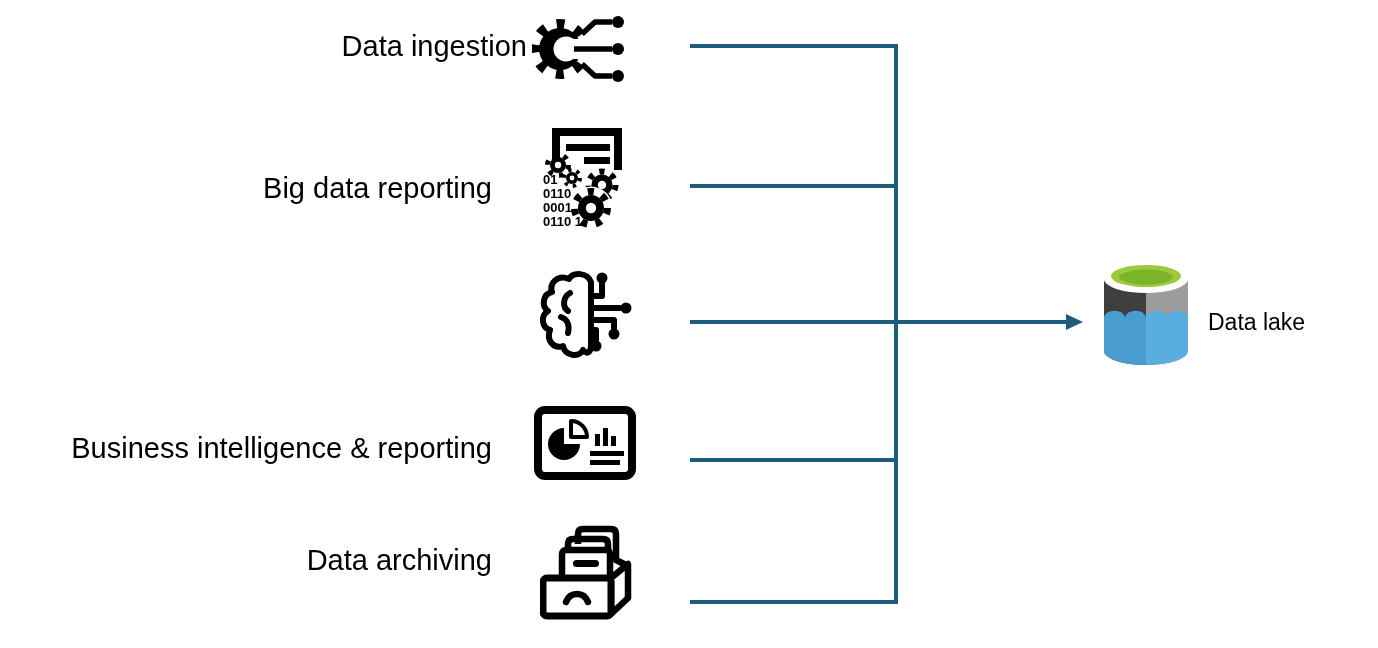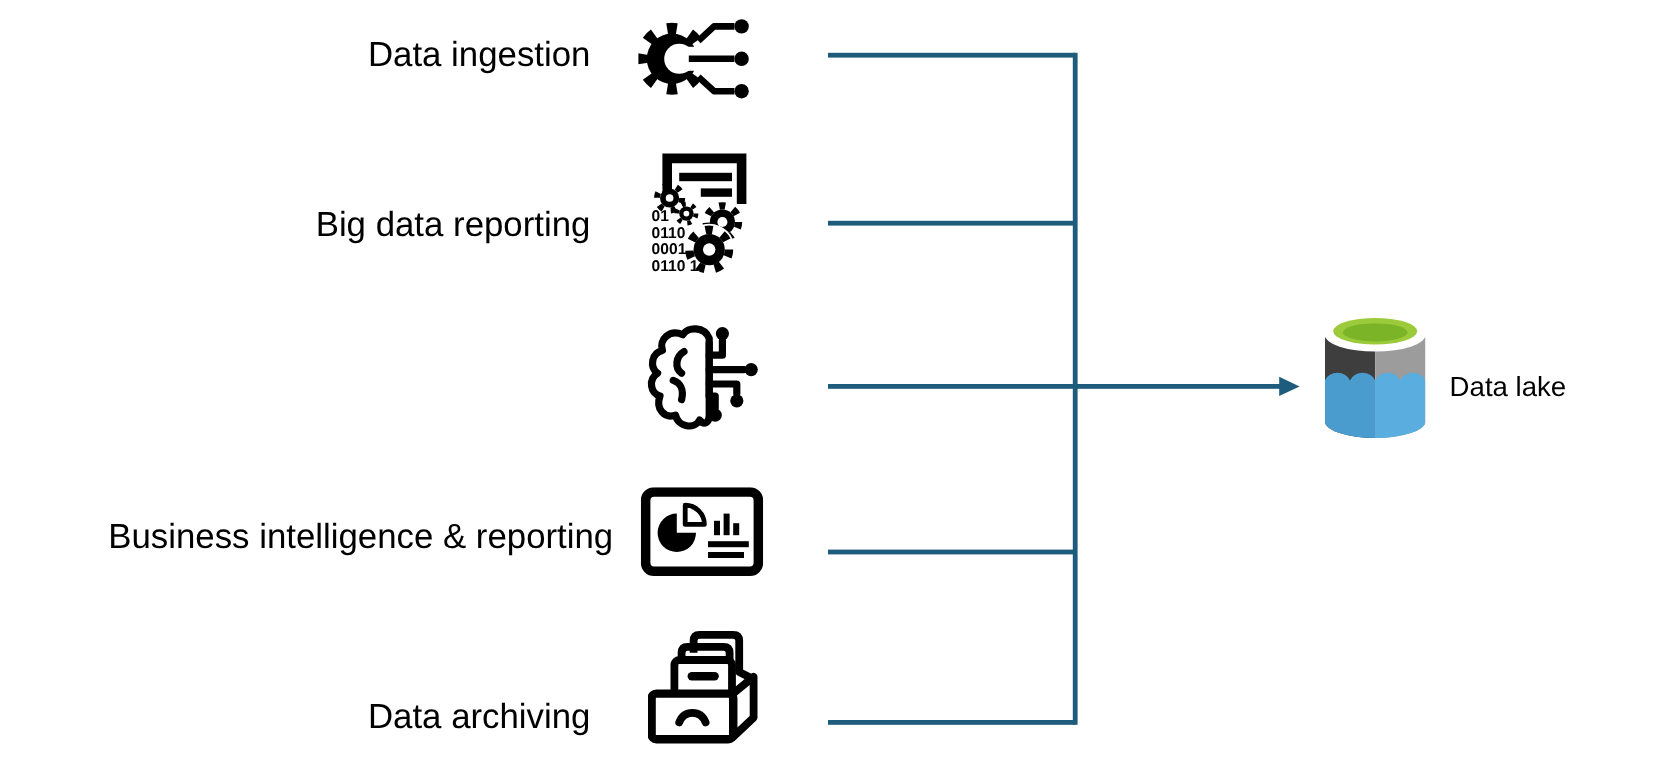--- a/index.html
+++ b/index.html
@@ -47,21 +47,21 @@
     font-size:23px;line-height:40px;
     white-space:nowrap;
     color:var(--ink);
   }
 </style>
 </head>
 <body>
 
 <div class="canvas">
 
-  <div class="row-label" style="top:26px;">Data ingestion</div>
+  <div class="row-label" style="top:26px;margin-left:35px;">Data ingestion</div>
   <div class="row-icon" style="left:532px;top:10px;width:106px;height:78px;">
     <svg viewBox="0 0 106 78" xmlns="http://www.w3.org/2000/svg">
       <circle cx="28" cy="39" r="25" fill="none" stroke="#000" stroke-width="10" stroke-dasharray="8 11.6" stroke-dashoffset="4"></circle>
       <circle cx="28" cy="39" r="21" fill="#000"></circle>
       <circle cx="34" cy="39" r="12.5" fill="#fff"></circle>
       <rect x="34" y="29" width="26" height="20" fill="#fff"></rect>
       <g fill="none" stroke="#000" stroke-width="5.5" stroke-linecap="butt" stroke-linejoin="round">
         <path d="M42,39 H80"></path>
         <path d="M50,24 L63,12 H80"></path>
         <path d="M50,54 L63,66 H80"></path>
@@ -127,37 +127,37 @@
       </g>
       <g fill="#000">
         <circle cx="66" cy="12" r="5.5"></circle>
         <circle cx="90" cy="42" r="5.5"></circle>
         <circle cx="78" cy="68" r="5.5"></circle>
         <circle cx="60" cy="80" r="5.5"></circle>
       </g>
     </svg>
   </div>
 
-  <div class="row-label" style="top:428px;padding-left:19px;">Business intelligence &amp; reporting</div>
+  <div class="row-label" style="top:428px;">Business intelligence &amp; reporting</div>
   <div class="row-icon" style="left:534px;top:406px;width:102px;height:74px;">
     <svg viewBox="0 0 102 74" xmlns="http://www.w3.org/2000/svg">
       <rect x="4" y="4" width="94" height="66" rx="7" fill="#fff" stroke="#000" stroke-width="8"></rect>
       <path d="M30,38 L30,22 A16,16 0 1 0 46,38 Z" fill="#000"></path>
       <path d="M37,15 A16,16 0 0 1 53,31 L37,31 Z" fill="#fff" stroke="#000" stroke-width="4" stroke-linejoin="round"></path>
       <g fill="#000">
         <rect x="61" y="28" width="5" height="12"></rect>
         <rect x="69" y="22" width="5" height="18"></rect>
         <rect x="77" y="30" width="5" height="10"></rect>
         <rect x="56" y="45" width="34" height="5"></rect>
         <rect x="56" y="54" width="30" height="5"></rect>
       </g>
     </svg>
   </div>
 
-  <div class="row-label" style="top:578px;">Data archiving</div>
+  <div class="row-label" style="top:540px;">Data archiving</div>
   <div class="row-icon" style="left:540px;top:520px;width:96px;height:106px;">
     <svg viewBox="0 0 96 106" xmlns="http://www.w3.org/2000/svg">
       <g fill="none" stroke="#000" stroke-width="6.5" stroke-linejoin="round">
         <path d="M38,24 V14 Q38,9 43,9 H71 Q76,9 76,14 V40 L88,46"></path>
         <path d="M28,34 V24 Q28,19 33,19 H63 Q68,19 68,24 V30"></path>
       </g>
       <rect x="22" y="30" width="48" height="32" rx="4" fill="#fff" stroke="#000" stroke-width="6.5"></rect>
       <rect x="33" y="40" width="26" height="7" rx="3.5" fill="#000"></rect>
       <path d="M71,58 L88,44 V78 L71,94 Z" fill="#fff" stroke="#000" stroke-width="6.5" stroke-linejoin="round"></path>
       <rect x="3" y="58" width="68" height="38" rx="4" fill="#fff" stroke="#000" stroke-width="7"></rect>

